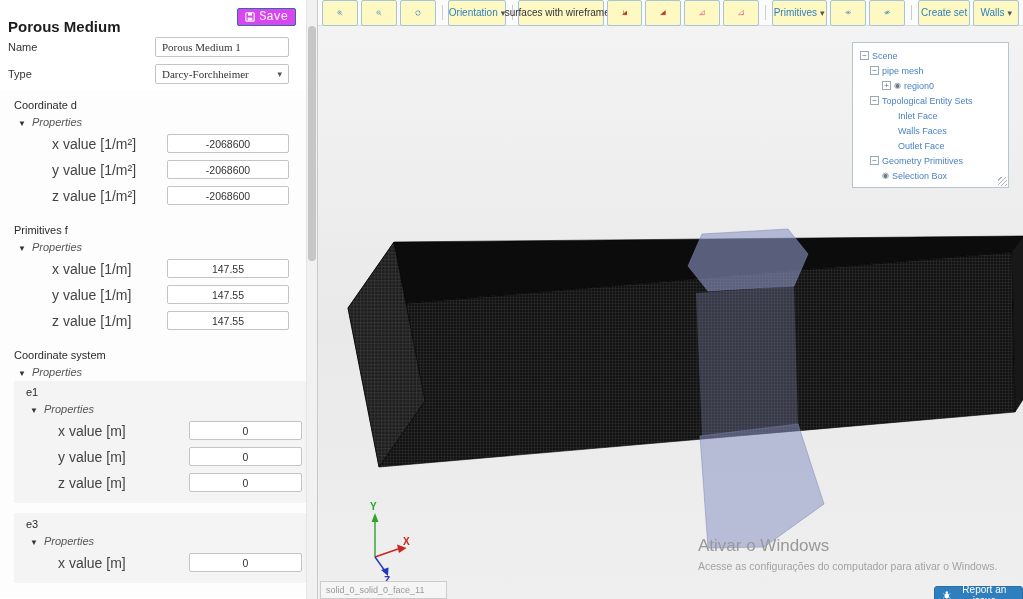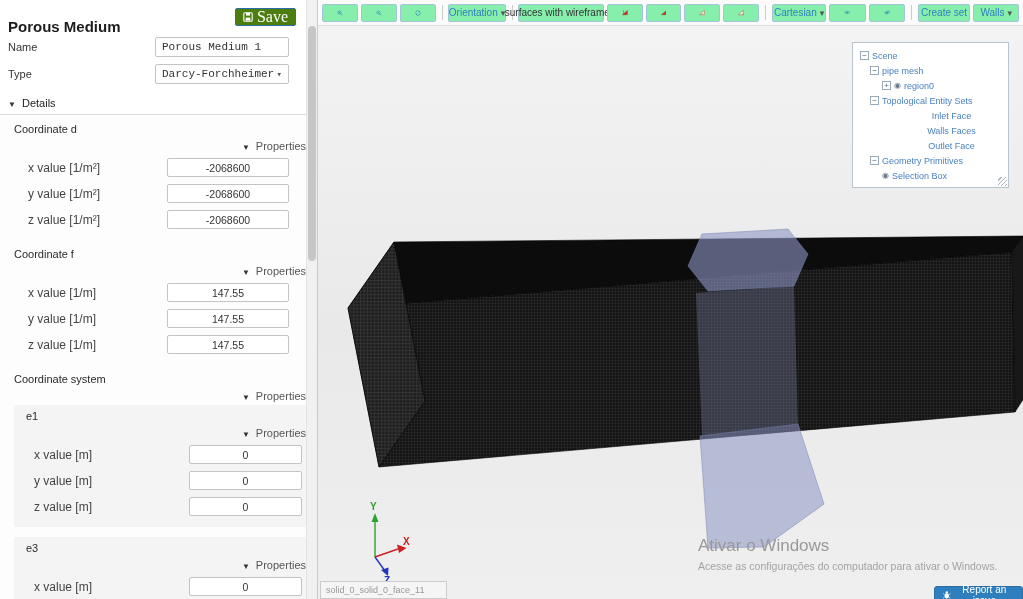--- a/index.html
+++ b/index.html
@@ -14,39 +14,39 @@
   
   .left-panel {
     position: absolute; left: 0; top: 0; width: 306px; height: 599px;
     background: #fff; font-size: 11px; color: #333; overflow: hidden;
   }
   .panel-header { position: relative; height: 30px; padding: 18px 8px 0; }
   .panel-title { font-size: 15px; font-weight: bold; color: #1d1d1d; }
   .save-btn {
     position: absolute; right: 10px; top: 8px;
     display: flex; align-items: center; gap: 4px; height: 18px; padding: 0 7px;
-    background: #4d7c0f; border: 1px solid #2a6ea6; border-radius: 2px;
-    color: #fff; font-size: 16px; cursor: pointer; font-family: Liberation Serif, serif;
+    background: #d946ef; border: 1px solid #2a6ea6; border-radius: 2px;
+    color: #fff; font-size: 12px; cursor: pointer; font-family: Liberation Mono, monospace;
   }
   .field-row { display: flex; align-items: center; justify-content: space-between; margin: 7px 17px 7px 8px; }
   .text-input, .sel {
     width: 134px; height: 20px; border: 1px solid #c4c4c4; border-radius: 2px;
-    background: #fff; font-size: 11px; font-family: Liberation Mono, monospace; color: #333;
+    background: #fff; font-size: 11px; font-family: Liberation Serif, serif; color: #333;
   }
   .text-input { padding: 0 6px; }
   .sel { display: flex; align-items: center; justify-content: space-between; padding: 0 6px; cursor: pointer; }
   .caret { font-size: 9px; color: #555; }
   .details-header { margin-top: 10px; padding: 3px 8px 5px; border-bottom: 1px solid #ddd; color: #1d1d1d; cursor: pointer; }
   .tri { font-size: 8px; color: #333; margin-right: 3px; }
   .details-area { background: #fdfdfd; }
   .section { padding: 8px 0 4px; }
   .section-title { margin: 0 0 2px 14px; color: #2a2a2a; }
-  .props-header { margin: 5px 0 3px 18px; color: #555; cursor: pointer; text-align: right; }
+  .props-header { margin: 5px 0 3px 18px; color: #555; font-style: italic; cursor: pointer; }
   .prop-row { display: flex; align-items: center; margin: 6px 17px 7px 28px; }
-  .prop-label { margin-right: auto; color: #444; font-size: 12px; }
+  .prop-label { margin-right: auto; color: #444; font-size: 14px; margin-left: 24px; }
   .num-input {
     width: 122px; height: 19px; border: 1px solid #c4c4c4; border-radius: 2px;
     text-align: center; font-size: 10.5px; font-family: inherit; color: #333; background: #fff;
   }
   .sub-group { background: #f4f4f4; margin: 3px 0 10px 14px; padding: 3px 0 4px; }
   .sub-title { margin: 2px 0 1px 12px; color: #2a2a2a; }
   .sub-group .props-header { margin-left: 16px; }
   .sub-group .prop-row { margin: 6px 4px 7px 20px; }
   .sub-group .num-input { width: 113px; }
 
@@ -61,40 +61,40 @@
     background: linear-gradient(180deg, #f4f4f4 0%, #e9e9e9 55%, #efefef 100%);
   }
   .scene-svg { position: absolute; left: 0; top: 0; z-index: 1; }
 
   .vp-toolbar {
     position: absolute; left: 0; top: 0; width: 100%; height: 26px; z-index: 5;
     background: #fbfbfb; border-bottom: 1px solid #dcdcdc;
     display: flex; align-items: center; padding: 0 4px; gap: 3px;
   }
   .tb-btn {
-    height: 18px; min-width: 19px; display: flex; align-items: center; justify-content: center;
-    gap: 3px; border: 1px solid #a5c4da; background: #86efac; border-radius: 2px;
+    height: 26px; min-width: 19px; display: flex; align-items: center; justify-content: center;
+    gap: 3px; border: 1px solid #a5c4da; background: #fef9c3; border-radius: 2px;
     color: #2f7fbe; font-size: 10px; padding: 0 14px; cursor: pointer; font-family: inherit; white-space: nowrap;
   }
   .tb-dark { color: #333; }
   .tb-sep { width: 1px; height: 15px; background: #ccc; margin: 0 3px; }
 
   
   .scene-tree {
     position: absolute; left: 534px; top: 42px; width: 157px; height: 146px; z-index: 6;
     background: rgba(255,255,255,0.97); border: 1px solid #b8c4ce;
     font-size: 9px; color: #4a82c3; padding: 5px 3px; overflow: hidden;
   }
   .tree-row { display: flex; align-items: center; height: 15px; white-space: nowrap; cursor: pointer; }
   .tgl {
     flex: 0 0 auto; width: 9px; height: 9px; border: 1px solid #98aabb; background: #fff;
     color: #556677; font-size: 8px; line-height: 7px; text-align: center; margin-right: 3px;
   }
   .eye-dot { flex: 0 0 auto; font-size: 8px; color: #667788; margin-right: 3px; line-height: 9px; }
-  .i0 { padding-left: 4px; } .i1 { padding-left: 14px; } .i2 { padding-left: 26px; } .i3 { padding-left: 42px; justify-content: center; }
+  .i0 { padding-left: 4px; } .i1 { padding-left: 14px; } .i2 { padding-left: 26px; } .i3 { padding-left: 42px; }
   .tree-resize { position: absolute; right: 1px; bottom: 1px; width: 9px; height: 9px;
     background: repeating-linear-gradient(135deg, transparent 0 2px, #a9b4bf 2px 3px); cursor: nwse-resize; }
 
   .hover-box {
     position: absolute; left: 2px; top: 581px; width: 127px; height: 18px; z-index: 4;
     background: #f5f5f5; border: 1px solid #ccc; color: #999; font-size: 9px;
     line-height: 16px; padding-left: 5px;
   }
   .wm { position: absolute; z-index: 2; color: #999; }
   .wm1 { left: 380px; top: 536px; font-size: 17px; }
@@ -130,24 +130,20 @@
     </div>
 
     <div class="field-row">
       <span>Type</span>
       <div class="sel">
         <span>Darcy-Forchheimer</span>
         <span class="caret">▾</span>
       </div>
     </div>
 
-    <div class="details-header">
-      <span class="tri">▼</span>
-      <span>Details</span>
-    </div>
 
     <div class="details-area">
 
       <div class="section">
         <div class="section-title">Coordinate d</div>
         <div class="props-header">
           <span class="tri">▼</span>
           <span>Properties</span>
         </div>
         <div class="prop-row">
@@ -158,21 +154,21 @@
           <span class="prop-label">y value [1/m²]</span>
           <input class="num-input" value="-2068600" style="">
         </div>
         <div class="prop-row">
           <span class="prop-label">z value [1/m²]</span>
           <input class="num-input" value="-2068600" style="">
         </div>
       </div>
 
       <div class="section">
-        <div class="section-title">Coordinate f</div>
+        <div class="section-title">Primitives f</div>
         <div class="props-header">
           <span class="tri">▼</span>
           <span>Properties</span>
         </div>
         <div class="prop-row">
           <span class="prop-label">x value [1/m]</span>
           <input class="num-input" value="147.55" style="">
         </div>
         <div class="prop-row">
           <span class="prop-label">y value [1/m]</span>
@@ -328,21 +324,21 @@
       </button>
       <button class="tb-btn">
         <svg width="12" height="11" viewBox="0 0 12 11">
           <polygon points="1,10 11,10 11,1.5" fill="#fff" stroke="#c33327" stroke-width="0.9"></polygon>
           <path d="M7.5 10 A3 3 0 0 0 11 6.8" fill="none" stroke="#c33327" stroke-width="0.8"></path>
         </svg>
       </button>
       <div class="tb-sep"></div>
 
       <button class="tb-btn">
-        <span>Cartesian</span>
+        <span>Primitives</span>
         <span class="caret">▾</span>
       </button>
       <button class="tb-btn">
         <svg width="13" height="9" viewBox="0 0 13 9">
           <path d="M1 4.5 Q6.5 -1.5 12 4.5 Q6.5 10.5 1 4.5 Z" fill="none" stroke="#2f7fbe" stroke-width="1"></path>
           <circle cx="6.5" cy="4.5" r="1.6" fill="#2f7fbe"></circle>
         </svg>
       </button>
       <button class="tb-btn">
         <svg width="13" height="9" viewBox="0 0 13 9">

